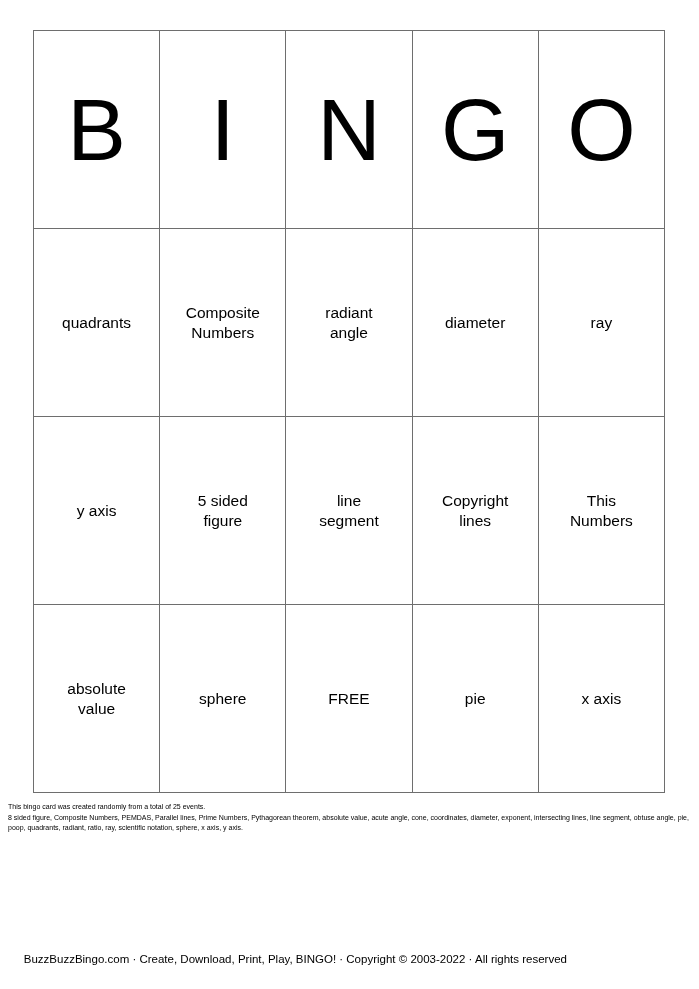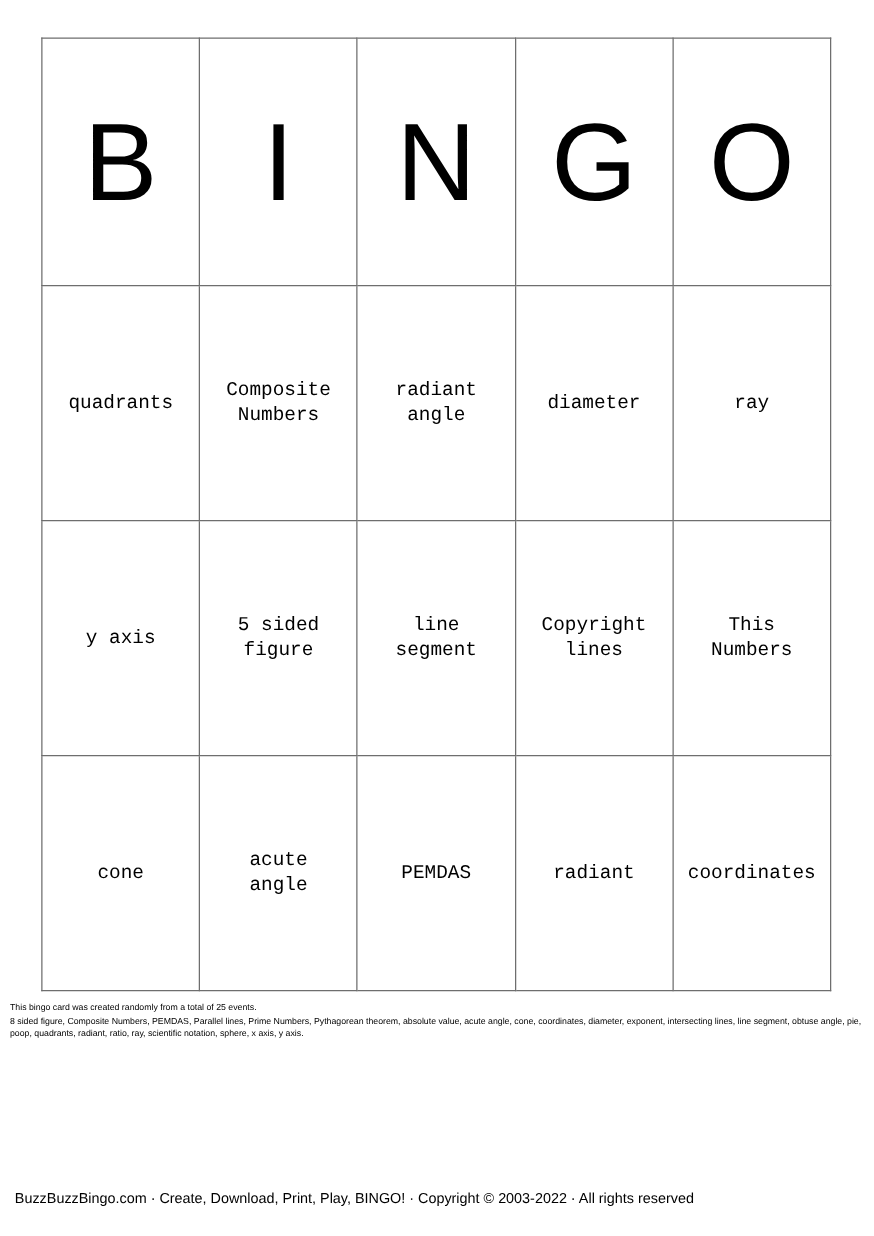--- a/index.html
+++ b/index.html
@@ -34,21 +34,21 @@
 
   table.bingo-grid td {
     border: 1px solid #6e6e6e;
     text-align: center;
     vertical-align: middle;
     padding: 0 4px;
     box-sizing: border-box;
   }
 
   tr.header-row { height: 133px; }
-  tr.body-row { height: 126px; font-family: Liberation Mono, monospace; }
+  tr.body-row { height: 126px; }
 
   td.header-cell {
     font-size: 88px;
     line-height: 1;
     font-weight: 400;
     letter-spacing: 0px;
     padding-bottom: 6px;
   }
 
   td.bingo-cell {
@@ -71,21 +71,21 @@
     line-height: 1.52;
     color: #000000;
   }
   .footnote div { white-space: normal; }
 
   .footer {
     position: absolute;
     left: 0;
     top: 953px;
     width: 567px;
-    text-align: center;
+    text-align: right;
     font-size: 11.5px;
     color: #000000;
   }
 </style>
 </head>
 <body>
 
 <div class="card">
   <table class="bingo-grid">
     <tbody>
@@ -132,40 +132,40 @@
         <td class="bingo-cell">
             <span class="cell-text">Copyright
 lines</span>
           </td>
         <td class="bingo-cell">
             <span class="cell-text">This
 Numbers</span>
           </td>
       </tr>
 
+      <tr class="body-row">
+        <td class="bingo-cell">
+            <span class="cell-text">absolute
+value</span>
+          </td>
+        <td class="bingo-cell">
+            <span class="cell-text">sphere</span>
+          </td>
+        <td class="bingo-cell">
+            <span class="cell-text">FREE</span>
+          </td>
+        <td class="bingo-cell">
+            <span class="cell-text">pie</span>
+          </td>
+        <td class="bingo-cell">
+            <span class="cell-text">x axis</span>
+          </td>
+      </tr>
 
 
-      <tr class="body-row">
-        <td class="bingo-cell">
-            <span class="cell-text">cone</span>
-          </td>
-        <td class="bingo-cell">
-            <span class="cell-text">acute
-angle</span>
-          </td>
-        <td class="bingo-cell">
-            <span class="cell-text">PEMDAS</span>
-          </td>
-        <td class="bingo-cell">
-            <span class="cell-text">radiant</span>
-          </td>
-        <td class="bingo-cell">
-            <span class="cell-text">coordinates</span>
-          </td>
-      </tr>
     </tbody>
   </table>
 </div>
 
 <div class="footnote">
   <div>This bingo card was created randomly from a total of 25 events.</div>
   <div>8 sided figure, Composite Numbers, PEMDAS, Parallel lines, Prime Numbers, Pythagorean theorem, absolute value, acute angle, cone, coordinates, diameter, exponent, intersecting lines, line segment, obtuse angle, pie, poop, quadrants, radiant, ratio, ray, scientific notation, sphere, x axis, y axis.</div>
 </div>
 
 <div class="footer">BuzzBuzzBingo.com · Create, Download, Print, Play, BINGO! · Copyright © 2003-2022 · All rights reserved</div>

